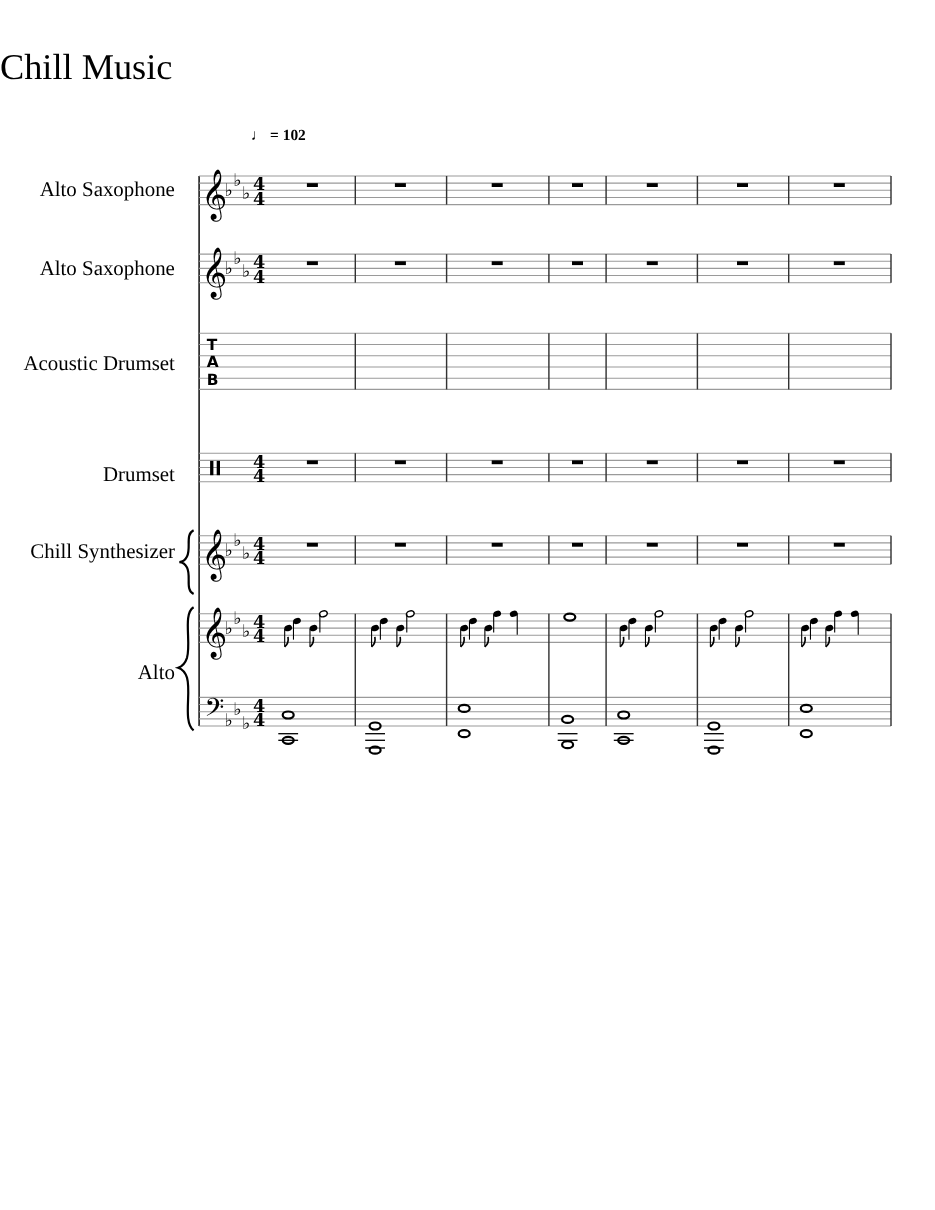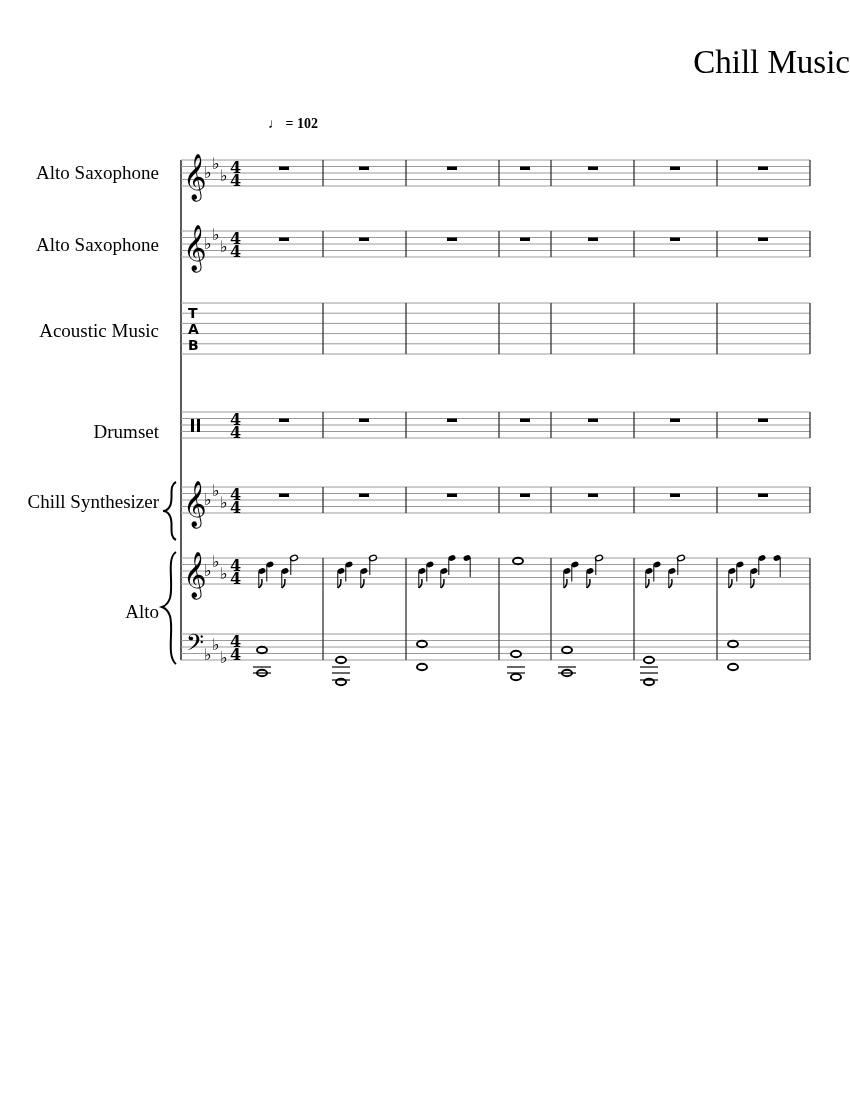--- a/index.html
+++ b/index.html
@@ -1,34 +1,34 @@
 <!DOCTYPE html>
 <html><head>
 <meta charset="utf-8">
 <style>
   html, body { margin: 0; padding: 0; background: #ffffff; }
   body { width: 850px; height: 1100px; position: relative; overflow: hidden; font-family: "Liberation Serif", serif; color: #000; }
-  .title { position: absolute; top: 44px; left: 0; width: 850px; text-align: right; font-size: 33px; font-family: "Liberation Serif", serif; }
-  .tempo { position: absolute; top: 116px; left: 228px; font-size: 14px; font-weight: bold; font-family: "Liberation Serif", serif; margin-left: 40px; }
+  .title { position: absolute; top: 44px; left: 0; width: 850px; text-align: left; font-size: 33px; font-family: "Liberation Serif", serif; }
+  .tempo { position: absolute; top: 116px; left: 228px; font-size: 14px; font-weight: bold; font-family: "Liberation Serif", serif; }
   .inst-label { position: absolute; right: 691px; font-size: 19px; font-family: "Liberation Serif", serif; white-space: nowrap; text-align: right; }
   svg.score { position: absolute; left: 0; top: 0; }
   .staffline { stroke: #9a9a9a; stroke-width: 1; }
   .barline { stroke: #333; stroke-width: 1.3; }
   .glyph { font-family: "DejaVu Sans", sans-serif; fill: #000; }
   .serif { font-family: "DejaVu Serif", serif; fill: #000; }
 </style>
 </head>
 <body>
 
 <div class="title">Chill Music</div>
 <div class="tempo">♩ = 102</div>
 
 <div class="inst-label" style="top:162px">Alto Saxophone</div>
 <div class="inst-label" style="top:234px">Alto Saxophone</div>
-<div class="inst-label" style="top:320px">Acoustic Music</div>
+<div class="inst-label" style="top:320px">Acoustic Drumset</div>
 <div class="inst-label" style="top:421px">Drumset</div>
 <div class="inst-label" style="top:491px">Chill Synthesizer</div>
 <div class="inst-label" style="top:601px">Alto</div>
 
 <svg class="score" width="850" height="1100" viewBox="0 0 850 1100">
 
   <line x1="181" y1="160" x2="181" y2="660" stroke="#000" stroke-width="1.3"></line>
 
   <g>
     <g class="staffline">

